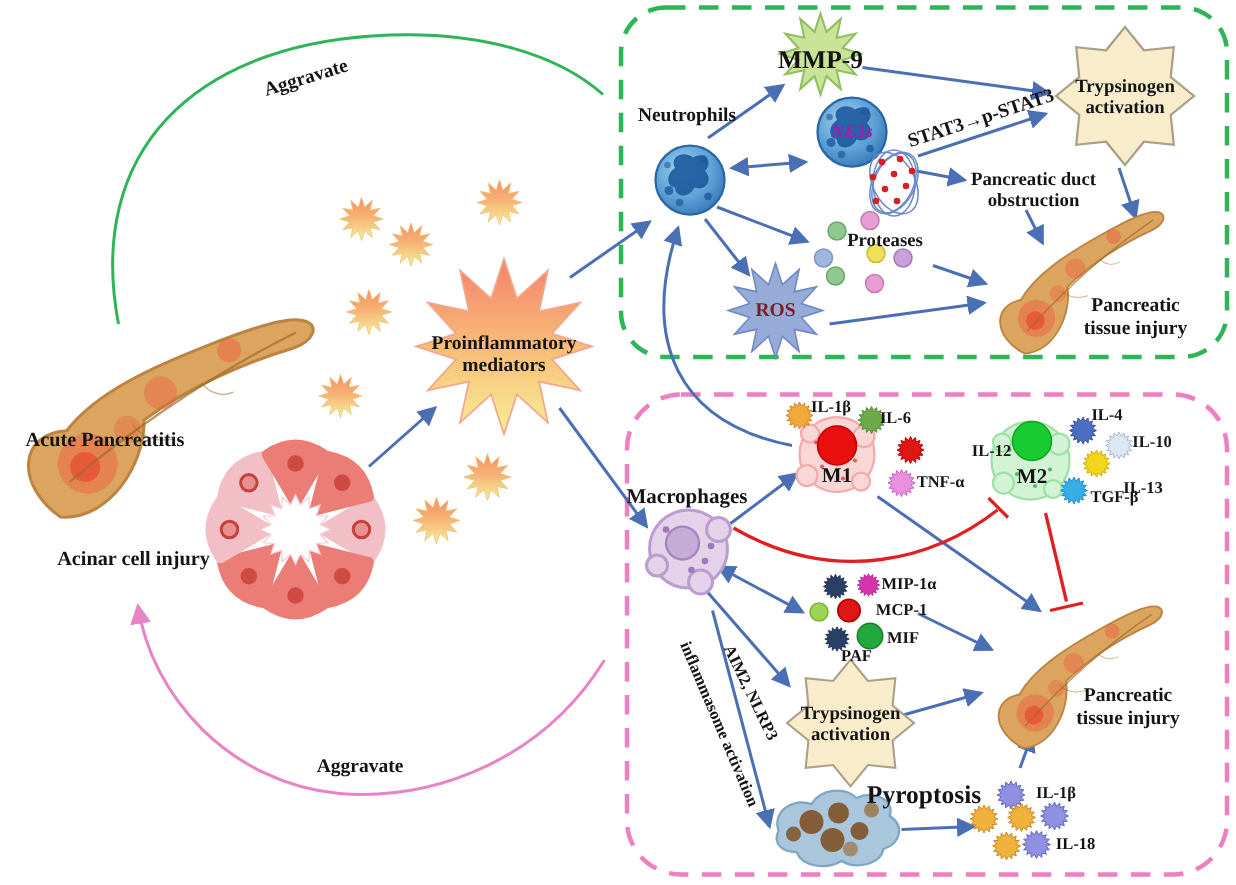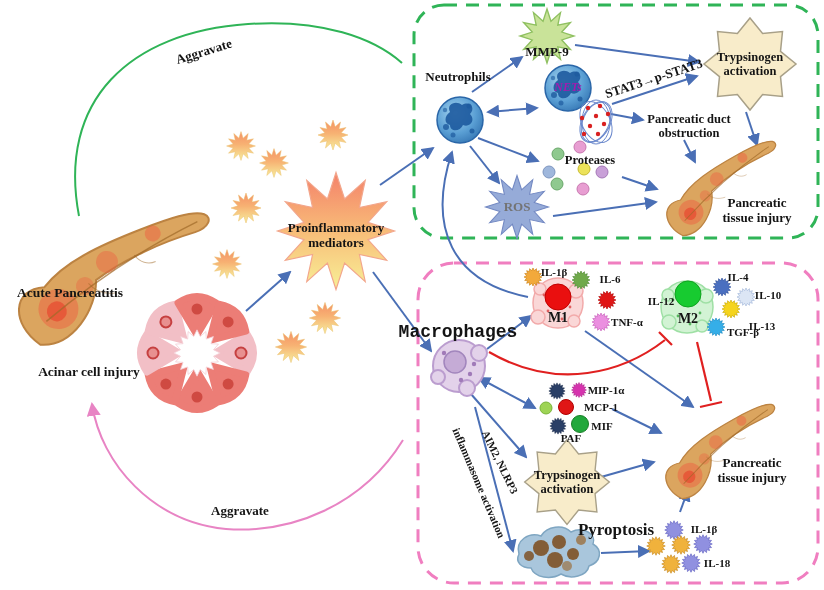--- a/index.html
+++ b/index.html
@@ -3,21 +3,21 @@
 <meta charset="utf-8">
 <style>
   html,body{margin:0;padding:0;background:#fff;}
   .stage{position:relative;width:824px;height:590px;background:#ffffff;overflow:hidden;
          font-family:"Liberation Serif",serif;}
   .stage svg{position:absolute;left:0;top:0;}
   .lbl{position:absolute;transform:translate(-50%,-50%);font-weight:700;color:#141414;
        text-align:center;line-height:1.12;white-space:nowrap;font-size:12px;}
   .wrap{white-space:normal;}
   .yellow{color:#a21caf;font-style:italic;}
-  .red{color:#737373;}
+  .red{color:#7f1d1d;}
 </style>
 </head>
 <body>
 
 <div class="stage">
 
 <svg width="824" height="590" viewBox="0 0 824 590">
   <defs>
     <polygon id="star16" points="0,-58 8.2,-41.2 22.2,-53.6 23.3,-34.9 41,-41 34.9,-23.3 53.6,-22.2 41.2,-8.2 58,0 41.2,8.2 53.6,22.2 34.9,23.3 41,41 23.3,34.9 22.2,53.6 8.2,41.2 0,58 -8.2,41.2 -22.2,53.6 -23.3,34.9 -41,41 -34.9,23.3 -53.6,22.2 -41.2,8.2 -58,0 -41.2,-8.2 -53.6,-22.2 -34.9,-23.3 -41,-41 -23.3,-34.9 -22.2,-53.6 -8.2,-41.2"></polygon>
     <polygon id="star8" points="0,-46 12.6,-30.5 32.5,-32.5 30.5,-12.6 46,0 30.5,12.6 32.5,32.5 12.6,30.5 0,46 -12.6,30.5 -32.5,32.5 -30.5,12.6 -46,0 -30.5,-12.6 -32.5,-32.5 -12.6,-30.5"></polygon>
@@ -282,33 +282,33 @@
 </svg>
 
 <div>
   <div class="lbl" style="left:204px;top:52px;transform:translate(-50%,-50%) rotate(-17deg);font-size:13px;">Aggravate</div>
   <div class="lbl" style="left:240px;top:511px;font-size:13px;">Aggravate</div>
   <div class="lbl" style="left:70px;top:293px;font-size:13.5px;">Acute Pancreatitis</div>
   <div class="lbl" style="left:89px;top:372px;font-size:13.5px;">Acinar cell injury</div>
   <div class="lbl wrap" style="left:336px;top:236px;width:112px;font-size:13px;">Proinflammatory mediators</div>
 
   <div class="lbl" style="left:458px;top:77px;font-size:13px;">Neutrophils</div>
-  <div class="lbl" style="left:547px;top:40px;font-size:13px;margin-top:12px;">MMP-9</div>
+  <div class="lbl" style="left:547px;top:40px;font-size:17px;">MMP-9</div>
   <div class="lbl yellow" style="left:568px;top:88px;font-size:12px;">NETs</div>
   <div class="lbl" style="left:654px;top:79px;transform:translate(-50%,-50%) rotate(-18deg);font-size:13px;">STAT3→p-STAT3</div>
   <div class="lbl wrap" style="left:750px;top:64px;width:90px;font-size:12.5px;">Trypsinogen activation</div>
   <div class="lbl wrap" style="left:689px;top:126px;width:104px;font-size:12.5px;">Pancreatic duct obstruction</div>
   <div class="lbl" style="left:590px;top:160px;font-size:12.5px;">Proteases</div>
   <div class="lbl red" style="left:517px;top:207px;font-size:13px;">ROS</div>
   <div class="lbl wrap" style="left:757px;top:211px;width:88px;font-size:13px;">Pancreatic tissue injury</div>
 
-  <div class="lbl" style="left:458px;top:332px;font-size:18px;font-family:Liberation Mono, monospace;">Macrophages</div>
+  <div class="lbl" style="left:458px;top:332px;font-size:14px;">Macrophages</div>
   <div class="lbl" style="left:558px;top:318px;font-size:14px;">M1</div>
   <div class="lbl" style="left:554px;top:272px;font-size:11px;">IL-1β</div>
-  <div class="lbl" style="left:597px;top:279px;font-size:11px;padding-left:26px;">IL-6</div>
+  <div class="lbl" style="left:597px;top:279px;font-size:11px;">IL-6</div>
   <div class="lbl" style="left:661px;top:301px;font-size:11px;font-family:Liberation Serif, serif;">IL-12</div>
   <div class="lbl" style="left:627px;top:322px;font-size:11px;">TNF-α</div>
   <div class="lbl" style="left:688px;top:319px;font-size:14px;">M2</div>
   <div class="lbl" style="left:738px;top:277px;font-size:11px;">IL-4</div>
   <div class="lbl" style="left:768px;top:295px;font-size:11px;text-align:right;">IL-10</div>
   <div class="lbl" style="left:762px;top:314px;font-size:11px;margin-top:12px;">IL-13</div>
   <div class="lbl" style="left:743px;top:332px;font-size:11px;">TGF-β</div>
   <div class="lbl" style="left:606px;top:390px;font-size:11px;">MIP-1α</div>
   <div class="lbl" style="left:601px;top:407px;font-size:11px;">MCP-1</div>
   <div class="lbl" style="left:602px;top:426px;font-size:11px;">MIF</div>

